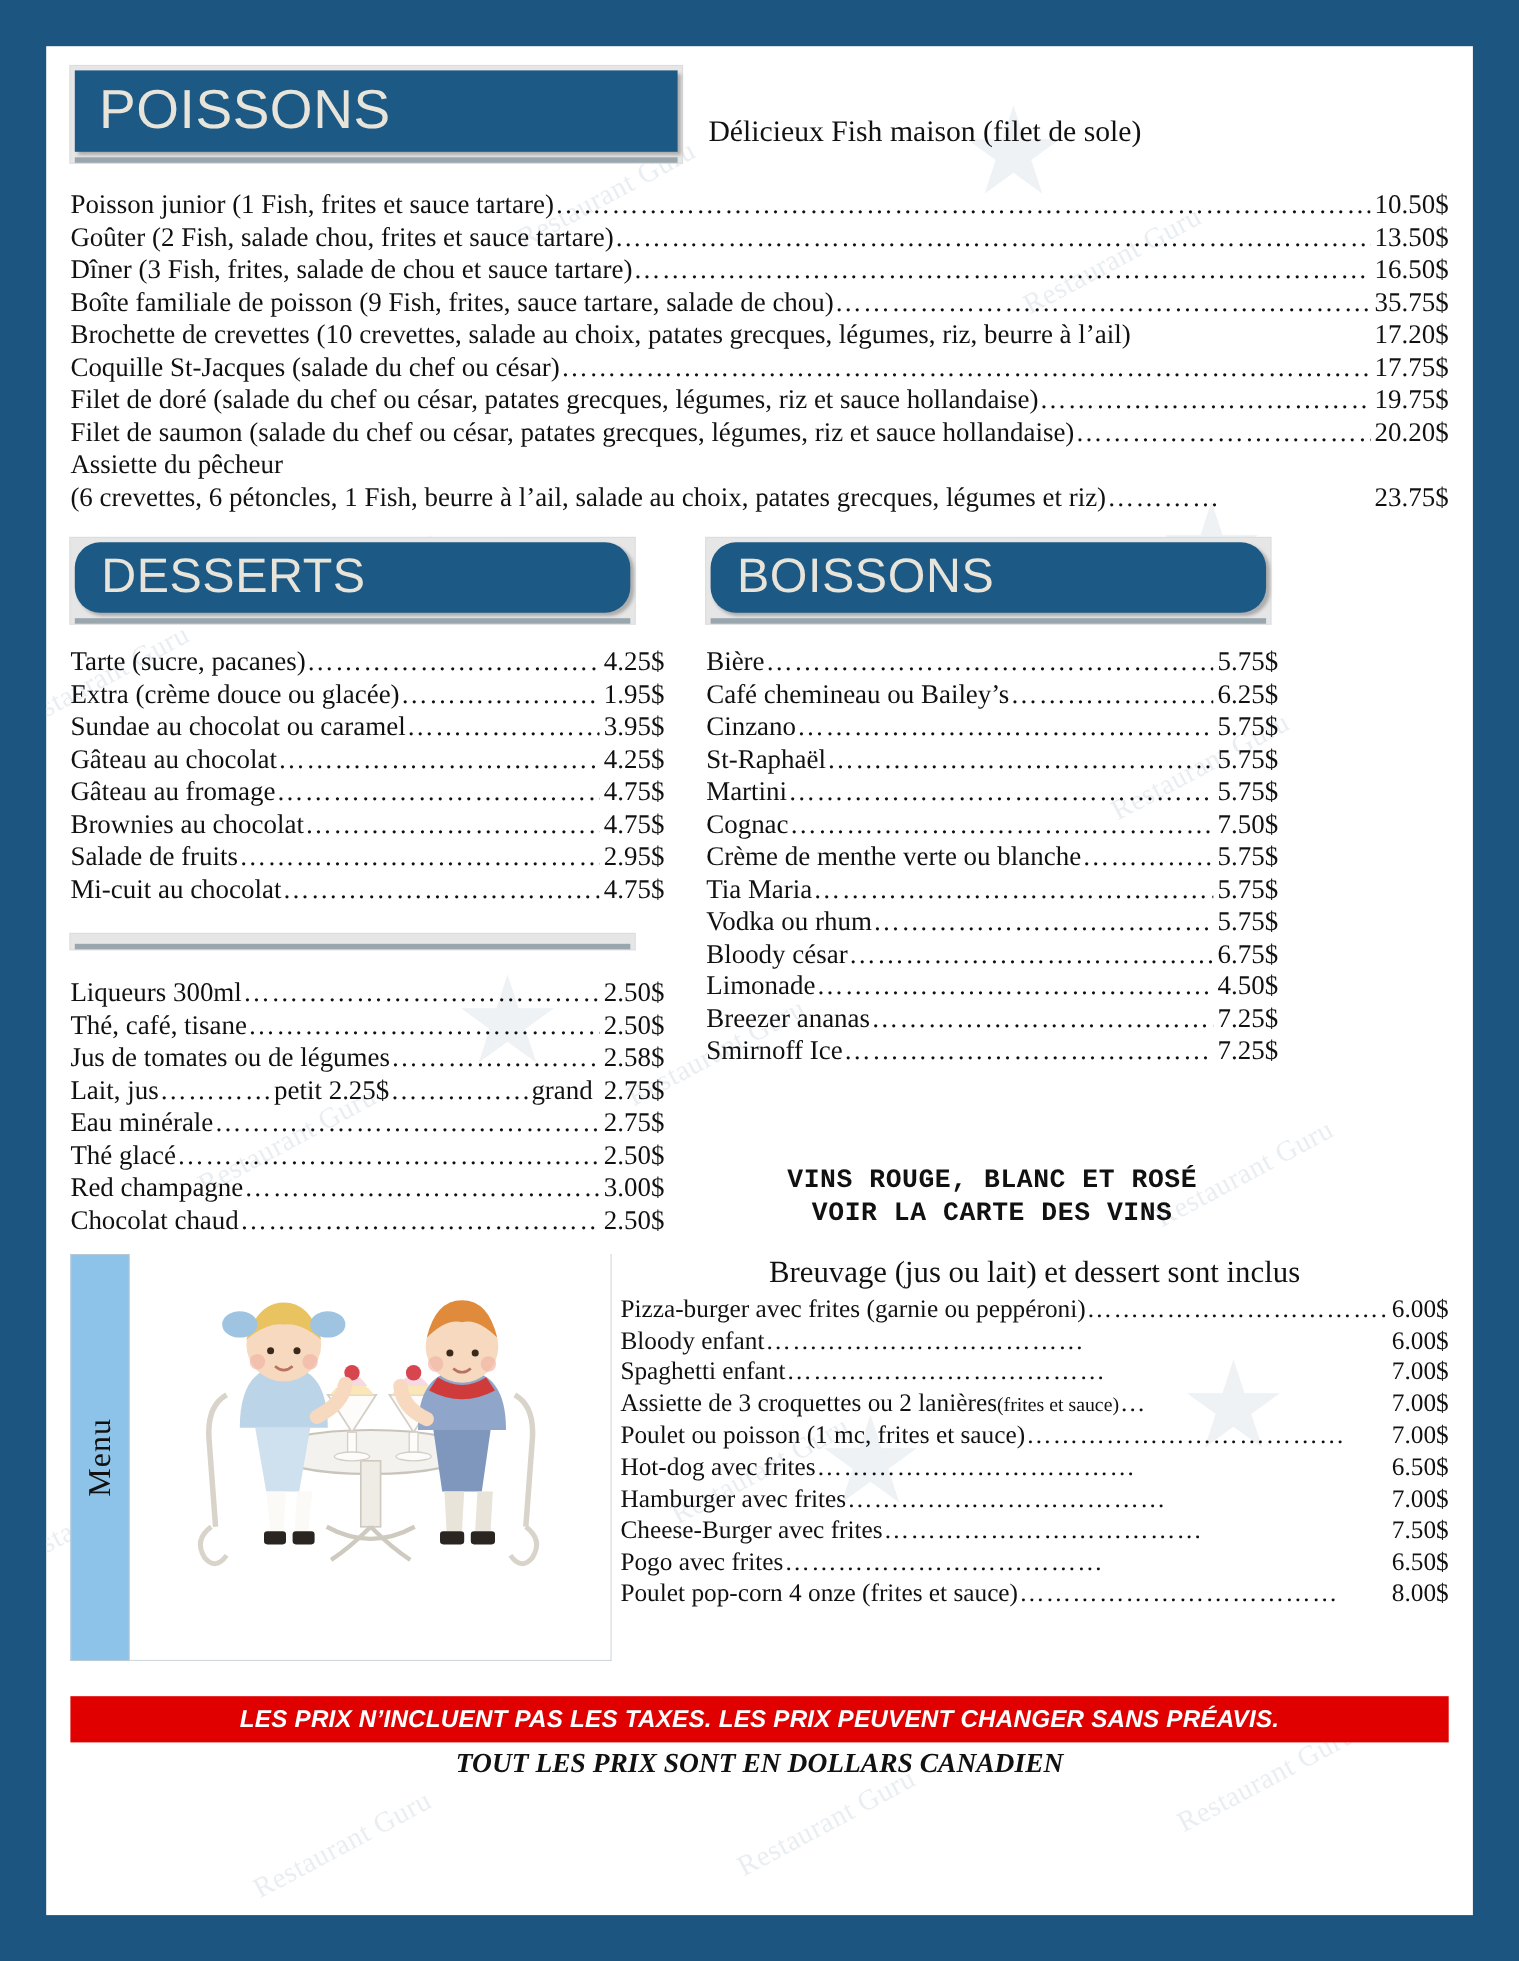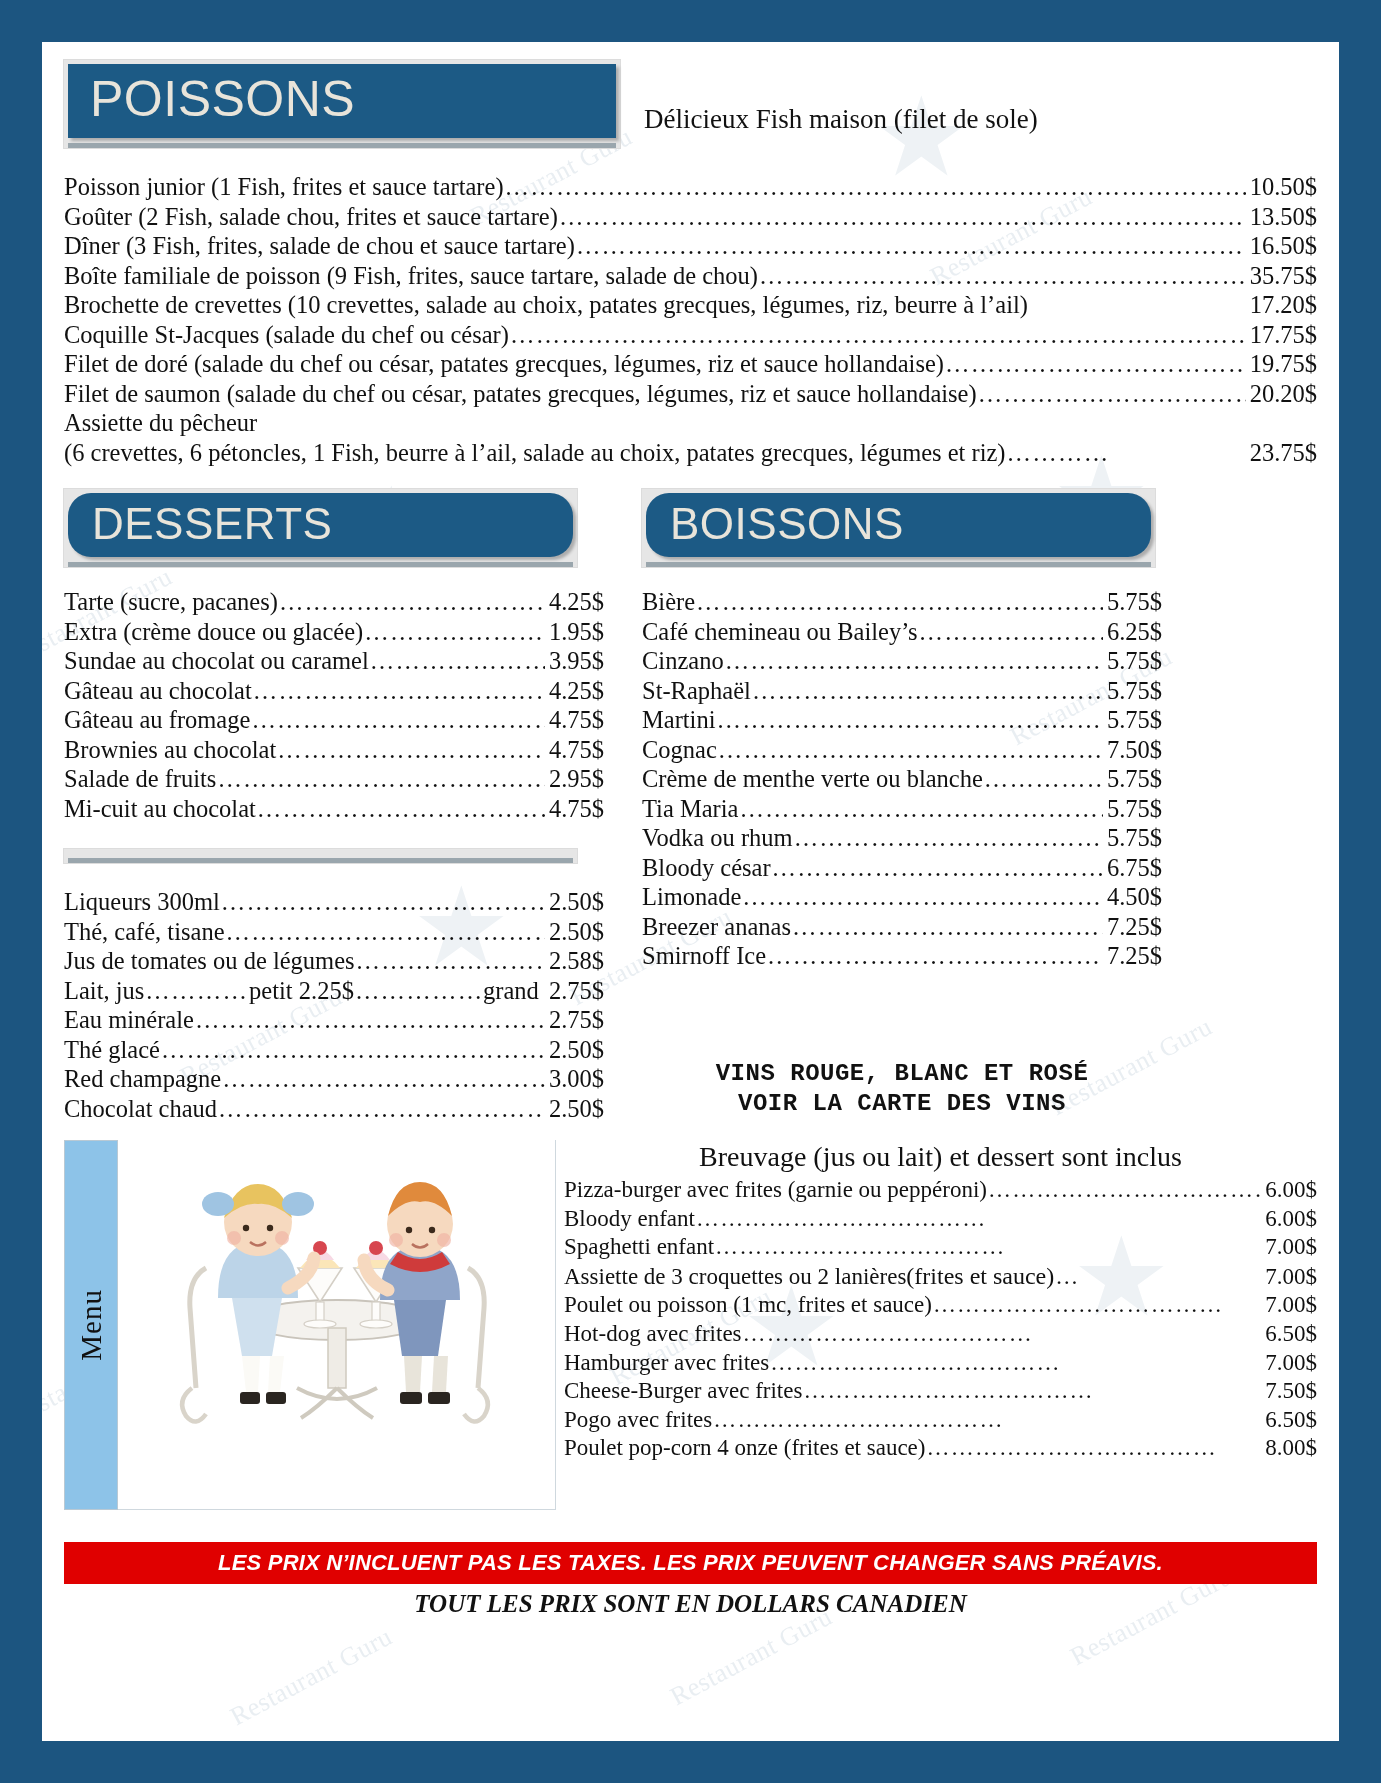--- a/index.html
+++ b/index.html
@@ -95,21 +95,21 @@
   }
   .ln .nm{flex:0 0 auto;}
   .ln .dots{
     flex:1 1 auto;
     overflow:hidden;
     white-space:nowrap;
     letter-spacing:1.2px;
     margin:0 1px;
   }
   .ln .pr{flex:0 0 auto;padding-left:3px;}
-  .ln .sm{font-size:24px;}
+  .ln .sm{font-size:18px;}
   .plain{font-size:24.5px;line-height:29.5px;color:#111;}
 
   .poissons-list{margin-top:18px;}
 
   .cols{
     display:flex;
     gap:38px;
     margin-top:22px;
   }
   .colL{width:540px;flex:0 0 540px;}

